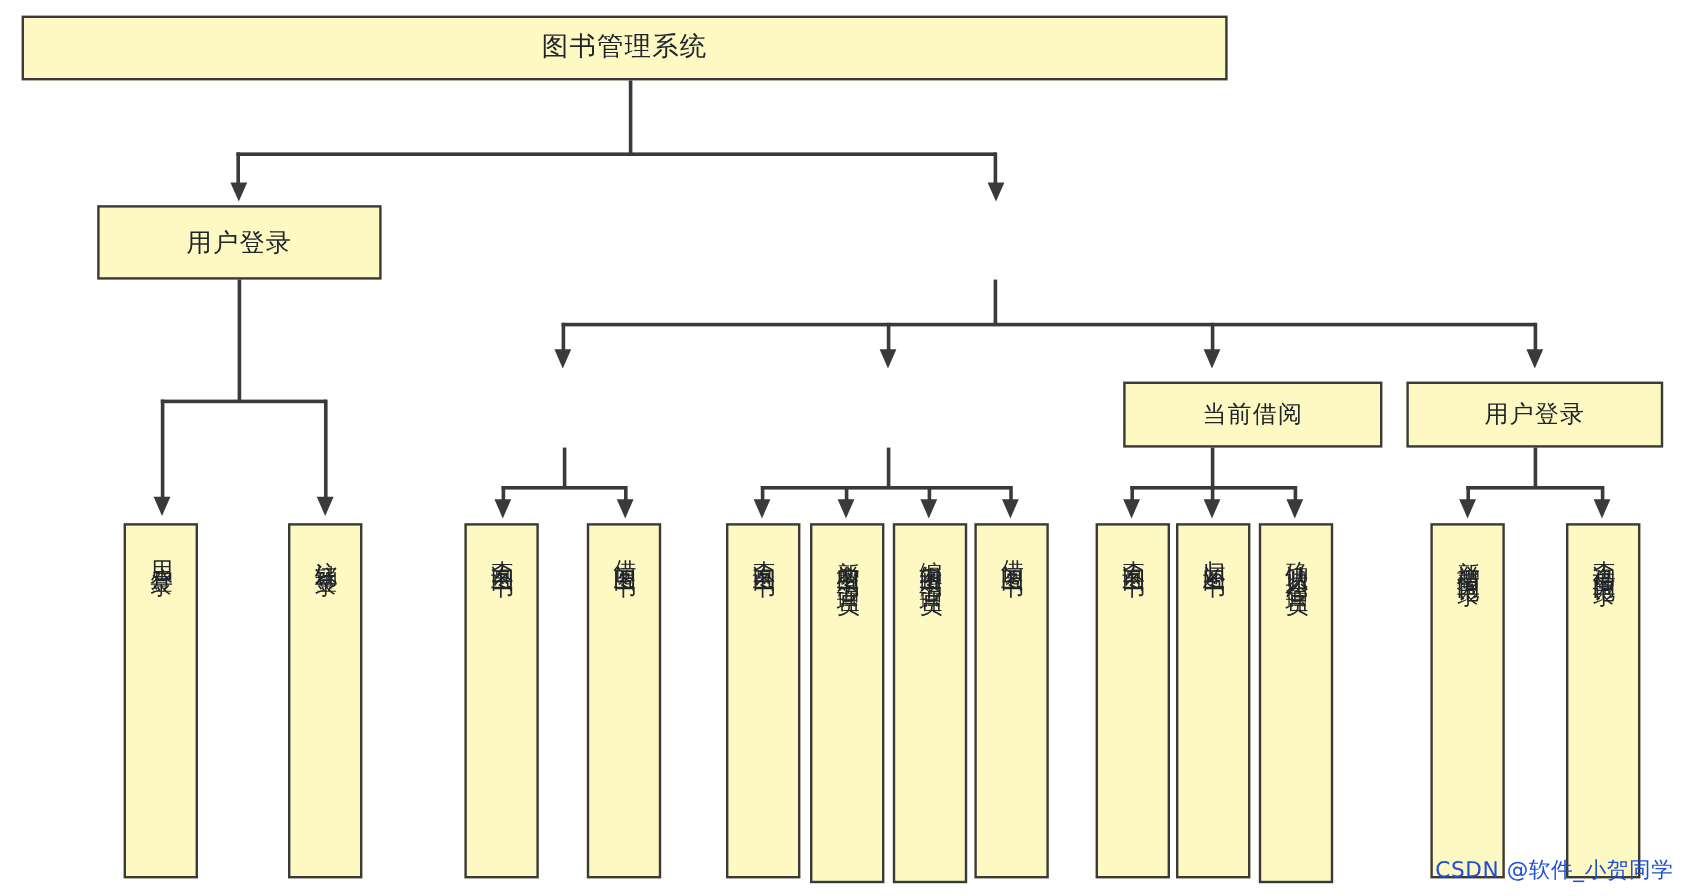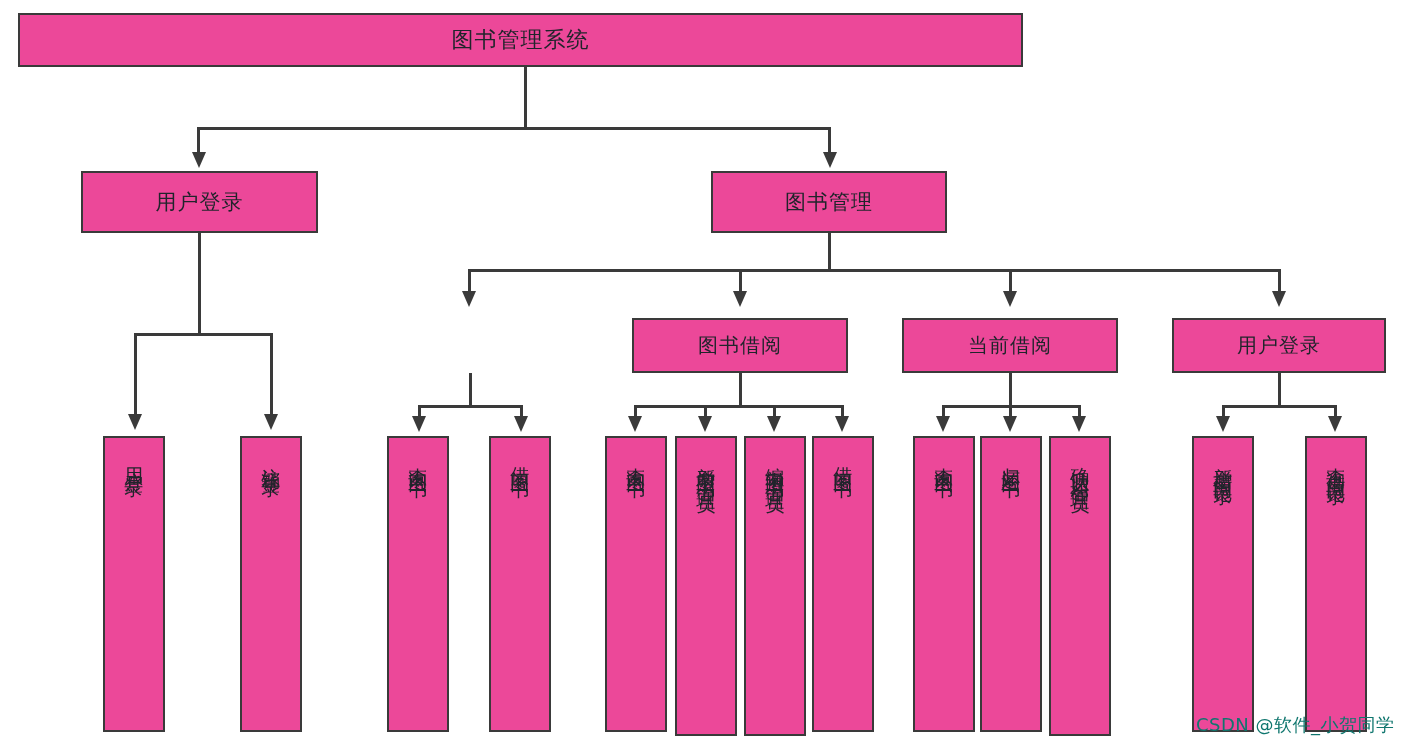--- a/index.html
+++ b/index.html
@@ -12,21 +12,21 @@
     position:relative;
     width:1405px;
     height:747px;
     background:#ffffff;
     overflow:hidden;
   }
   
   .node{
     position:absolute;
     box-sizing:border-box;
-    background:#ec4899;
+    background:#fef9c3;
     border:2.4px solid #3a3a3a;
     display:flex;
     align-items:center;
     justify-content:center;
     text-align:left;
   }
   .node .label{
     font-size:21px;
     line-height:1.15;
     letter-spacing:1px;
@@ -63,21 +63,21 @@
     width:0;height:0;
     border-left:7px solid transparent;
     border-right:7px solid transparent;
     border-top:16px solid #3a3a3a;
   }
 
   
   .watermark{
     position:absolute;
     font-size:18px;
-    color:#0f766e;
+    color:#1d4ed8;
     white-space:nowrap;
     letter-spacing:0.5px;
     font-family:"DejaVu Sans","Liberation Sans",sans-serif;
   }
 </style>
 </head>
 <body>
 
 <div id="canvas">
 
@@ -91,46 +91,40 @@
 
   <div class="vline" style="left:197px;top:127px;height:28px;"></div>
   <div class="arrow" style="left:192px;top:152px;"></div>
   <div class="vline" style="left:828px;top:127px;height:28px;"></div>
   <div class="arrow" style="left:823px;top:152px;"></div>
 
   <div class="node lvl2" style="left:81px;top:171px;width:237px;height:62px;">
     <span class="label">用户登录</span>
   </div>
 
-  <div class="node lvl2" style="left:711px;top:171px;width:236px;height:62px;">
-    <span class="label">图书管理</span>
-  </div>
 
   <div class="vline" style="left:198px;top:233px;height:101px;"></div>
   <div class="hline" style="left:134px;top:333px;width:138px;"></div>
   <div class="vline" style="left:134px;top:333px;height:84px;"></div>
   <div class="arrow" style="left:128px;top:414px;"></div>
   <div class="vline" style="left:270px;top:333px;height:84px;"></div>
   <div class="arrow" style="left:264px;top:414px;"></div>
 
   <div class="vline" style="left:828px;top:233px;height:37px;"></div>
   <div class="hline" style="left:468px;top:269px;width:812px;"></div>
   <div class="vline" style="left:468px;top:269px;height:25px;"></div>
   <div class="arrow" style="left:462px;top:291px;"></div>
   <div class="vline" style="left:739px;top:269px;height:25px;"></div>
   <div class="arrow" style="left:733px;top:291px;"></div>
   <div class="vline" style="left:1009px;top:269px;height:25px;"></div>
   <div class="arrow" style="left:1003px;top:291px;"></div>
   <div class="vline" style="left:1278px;top:269px;height:25px;"></div>
   <div class="arrow" style="left:1272px;top:291px;"></div>
 
-  <div class="node lvl3" style="left:632px;top:318px;width:216px;height:55px;">
-    <span class="label">图书借阅</span>
-  </div>
-  <div class="node lvl3" style="left:902px;top:318px;width:216px;height:55px;">
+  <div class="node lvl3" style="left:936px;top:318px;width:216px;height:55px;">
     <span class="label">当前借阅</span>
   </div>
   <div class="node lvl3" style="left:1172px;top:318px;width:214px;height:55px;">
     <span class="label">用户登录</span>
   </div>
 
   <div class="vline" style="left:469px;top:373px;height:33px;"></div>
   <div class="hline" style="left:418px;top:405px;width:104px;"></div>
   <div class="vline" style="left:418px;top:405px;height:14px;"></div>
   <div class="arrow" style="left:412px;top:416px;"></div>

